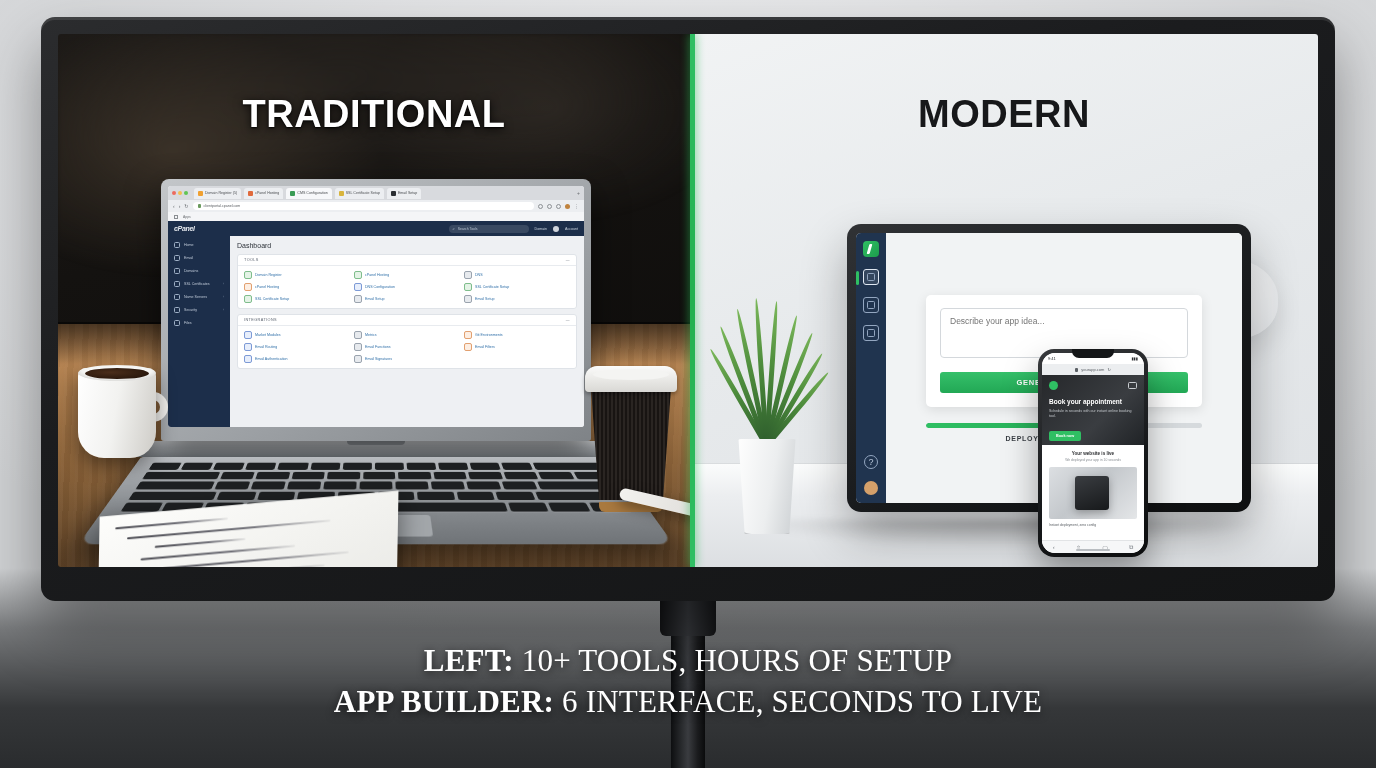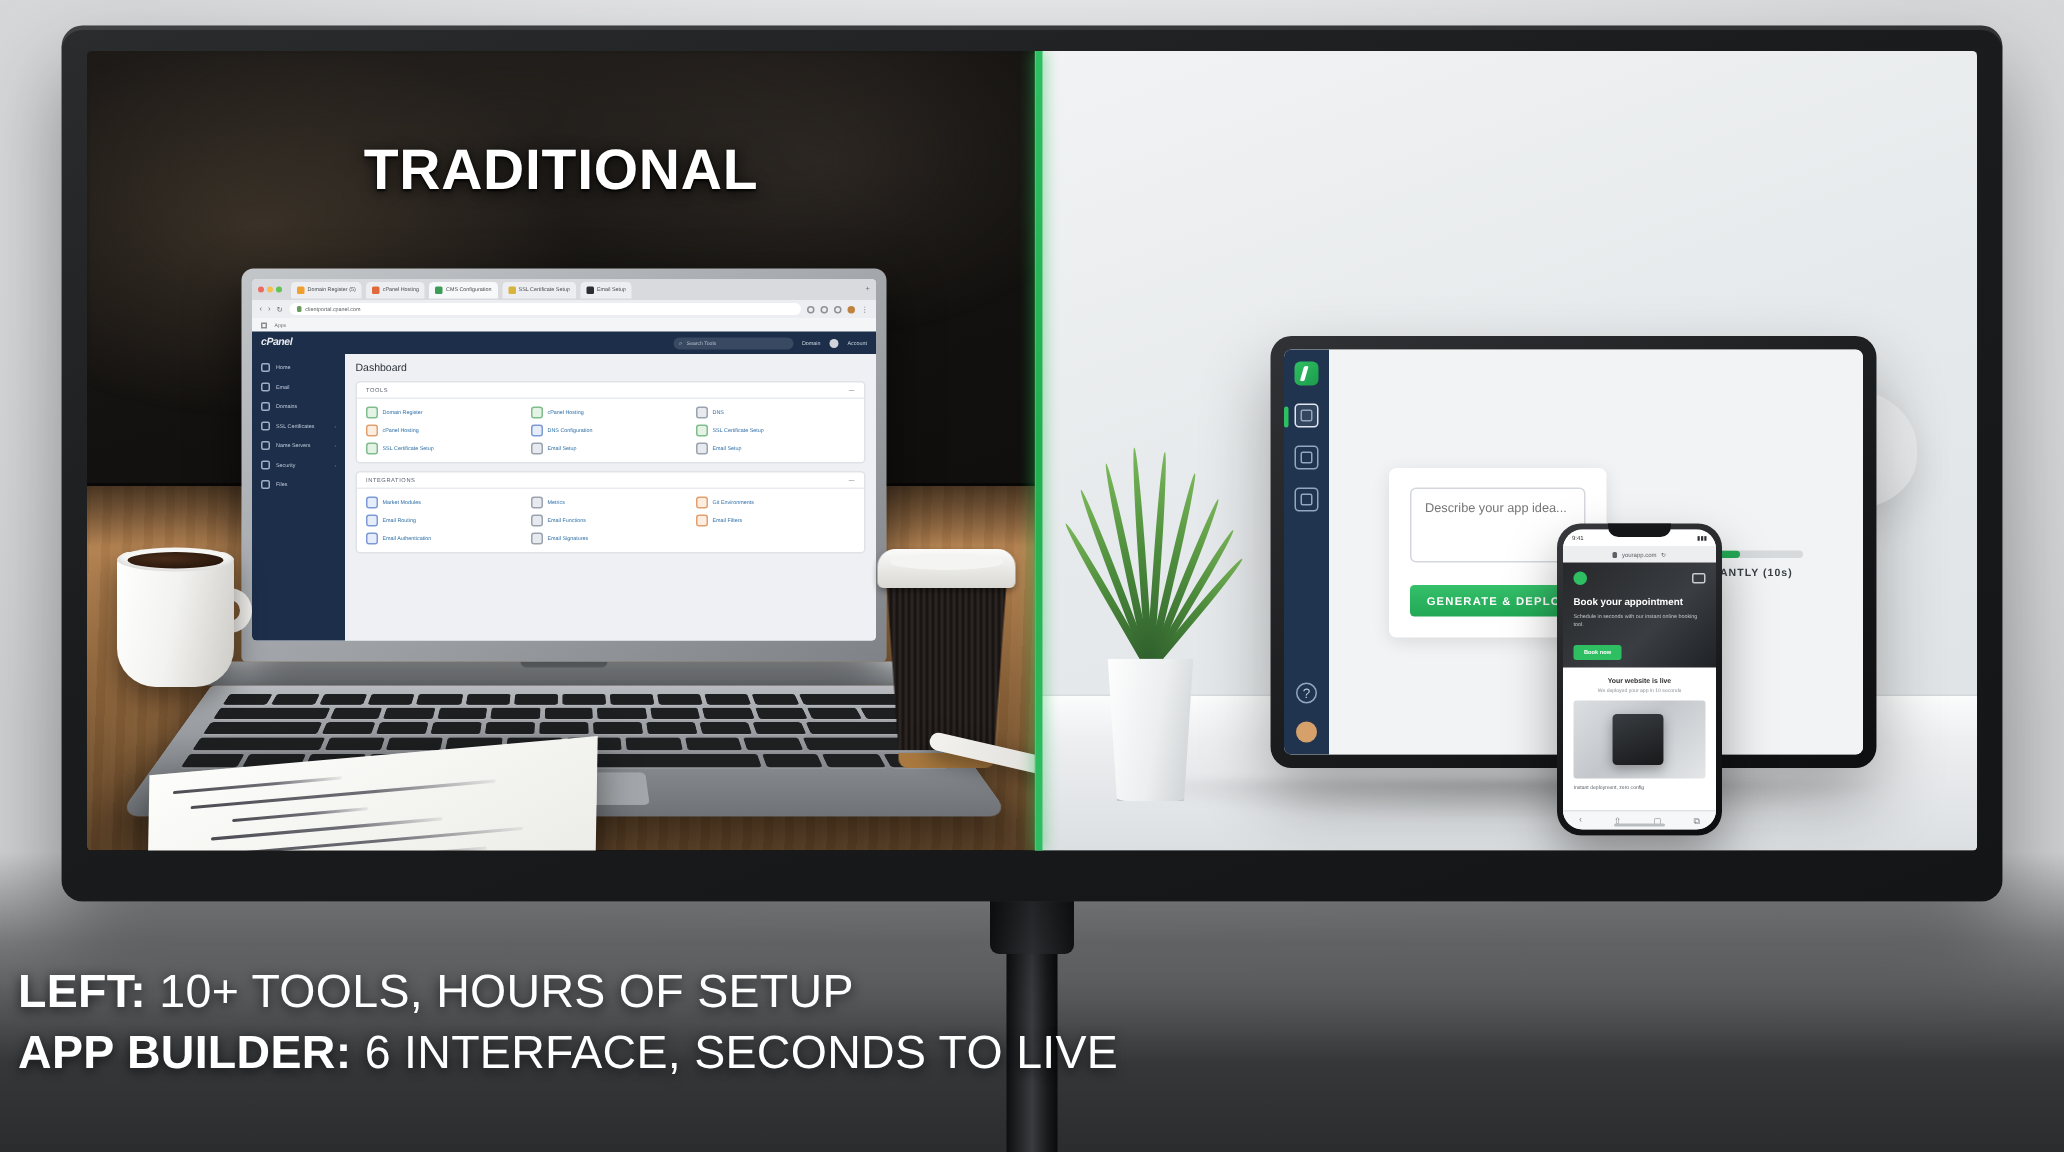--- a/index.html
+++ b/index.html
@@ -432,21 +432,21 @@
   .ab-spacer { flex:1; }
   .ab-help {
     width:14px; height:14px; border-radius:50%;
     border:1.2px solid #93a6c0; color:#b9c7da;
     font-size:9px; display:flex; align-items:center; justify-content:center;
   }
   .ab-avatar { width:14px; height:14px; border-radius:50%; background:#d5a06a; }
 
   .ab-main {
     flex:1; background:#f1f3f4;
-    display:flex; flex-direction:row;
+    display:flex; flex-direction:column;
     align-items:center; justify-content:center;
     padding:14px 40px;
   }
   .ab-card {
     width:100%; background:#fff; border-radius:5px;
     padding:13px 14px 14px;
     box-shadow:0 3px 12px rgba(0,0,0,.10);
   }
   .ab-textarea {
     width:100%; height:50px;
@@ -531,25 +531,26 @@
     display:flex; align-items:center; justify-content:space-around;
     color:#7d8288; font-size:6px;
   }
   .ph-home-ind {
     position:absolute; bottom:2px; left:50%; transform:translateX(-50%);
     width:34px; height:2px; background:#b9bdc1; border-radius:2px;
   }
 
   
   .caption {
-    position:absolute; left:12px; right:0; top:640px;
-    text-align:left; z-index:20;
+    position:absolute; left:0; right:0; top:640px;
+    text-align:center; z-index:20;
     color:#ffffff;
     line-height:1.33;
     text-shadow: 0 2px 8px rgba(0,0,0,.7);
+    font-family: Liberation Serif, serif;
   }
   .caption-line { font-size:31px; font-weight:400; letter-spacing:.2px; white-space:nowrap; }
   .caption-line b { font-weight:800; }
 </style>
 </head>
 <body>
 
 <div class="stage">
 
   <div class="monitor-stand-col"></div>
@@ -862,20 +863,21 @@
 
       <div class="divider"></div>
 
       <div class="panel-right">
         <div class="rp-lamp"></div>
         <div class="rp-lamp-stem"></div>
         <div class="rp-desk"></div>
         <div class="rp-desk-shadow"></div>
 
         <div class="headline">
+          <span class="l1">MODERN</span>
         </div>
 
         <div class="plant">
           <span class="blade" style="transform:rotate(-30deg);height:112px"></span>
           <span class="blade" style="transform:rotate(-21deg);height:128px"></span>
           <span class="blade" style="transform:rotate(-12deg);height:140px"></span>
           <span class="blade" style="transform:rotate(-4deg);height:148px"></span>
           <span class="blade" style="transform:rotate(4deg);height:145px"></span>
           <span class="blade" style="transform:rotate(13deg);height:134px"></span>
           <span class="blade" style="transform:rotate(22deg);height:122px"></span>

